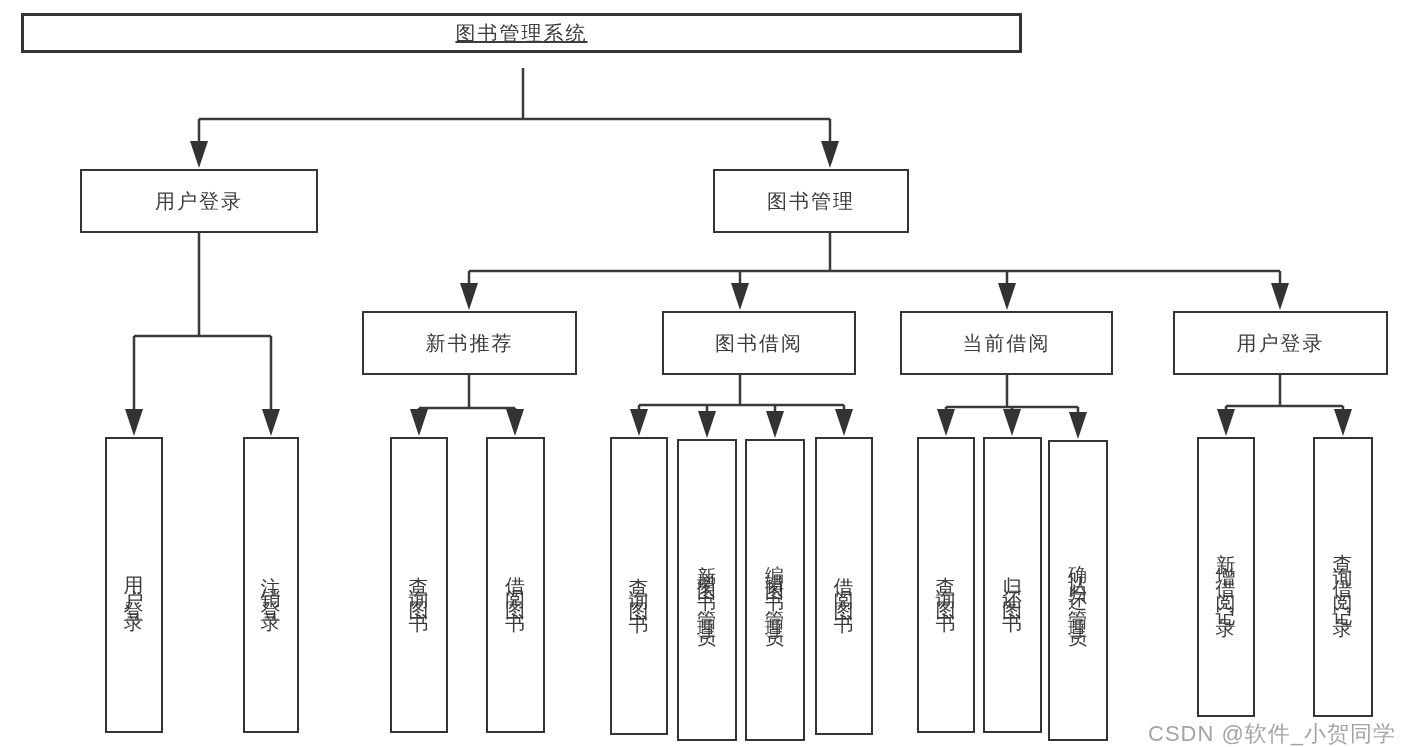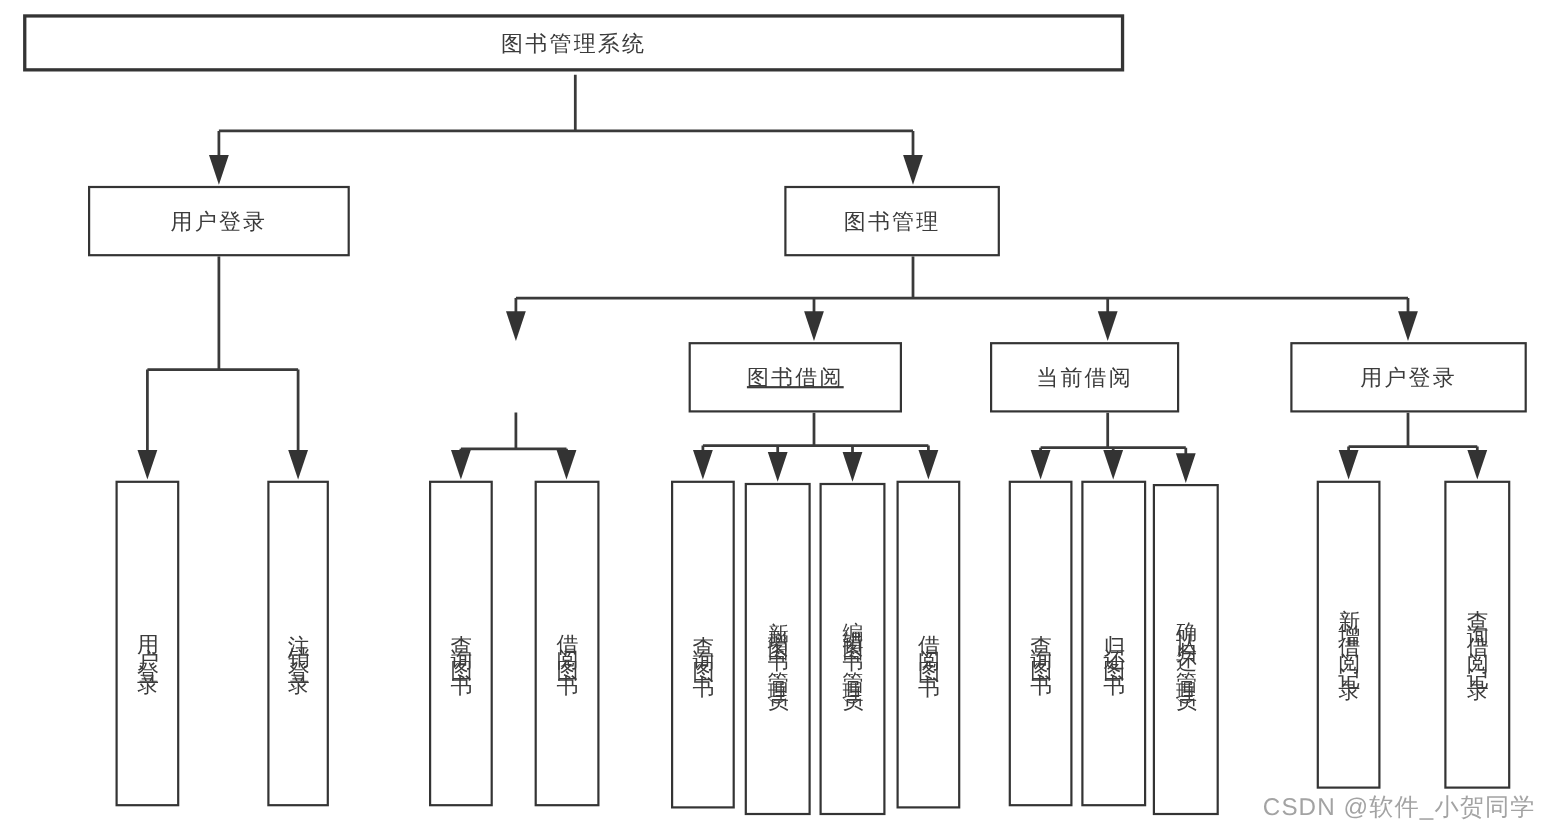--- a/index.html
+++ b/index.html
@@ -42,30 +42,30 @@
   }
   .node.v .lbl.tight {
     letter-spacing: 9px;
     font-size: 19px;
   }
   .node.v .lbl.mid {
     letter-spacing: 12px;
   }
 
   
-  #root-box      { left: 21px;   top: 13px;  width: 1001px; height: 52px; border-width: 3px; }
+  #root-box      { left: 21px;   top: 13px;  width: 1001px; height: 40px; border-width: 3px; text-decoration: underline; }
   #n-user-login  { left: 80px;   top: 169px; width: 238px;  height: 64px; }
   #n-book-mgmt   { left: 713px;  top: 169px; width: 196px;  height: 64px; }
 
   #n-login       { left: 105px;  top: 437px; width: 58px;  height: 296px; }
   #n-logout      { left: 243px;  top: 437px; width: 56px;  height: 296px; }
 
   #n-newbooks    { left: 362px;  top: 311px; width: 215px; height: 64px; }
-  #n-borrow      { left: 626px;  top: 311px; width: 194px; height: 64px; text-decoration: underline; }
-  #n-current     { left: 900px;  top: 311px; width: 172px; height: 64px; }
+  #n-borrow      { left: 662px;  top: 311px; width: 194px; height: 64px; }
+  #n-current     { left: 900px;  top: 311px; width: 213px; height: 64px; }
   #n-records     { left: 1173px; top: 311px; width: 215px; height: 64px; }
 
   #n-nb-query    { left: 390px;  top: 437px; width: 58px;  height: 296px; }
   #n-nb-borrow   { left: 486px;  top: 437px; width: 59px;  height: 296px; }
 
   #n-bw-query    { left: 610px;  top: 437px; width: 58px;  height: 298px; }
   #n-bw-add      { left: 677px;  top: 439px; width: 60px;  height: 302px; }
   #n-bw-edit     { left: 745px;  top: 439px; width: 60px;  height: 302px; }
   #n-bw-borrow   { left: 815px;  top: 437px; width: 58px;  height: 298px; }
 
@@ -150,20 +150,23 @@
     <span class="lbl">图书管理</span>
   </div>
 
   <div class="node v" id="n-login">
     <span class="lbl mid">用户登录</span>
   </div>
   <div class="node v" id="n-logout">
     <span class="lbl mid">注销登录</span>
   </div>
 
+  <div class="node" id="n-newbooks">
+    <span class="lbl">新书推荐</span>
+  </div>
   <div class="node" id="n-borrow">
     <span class="lbl">图书借阅</span>
   </div>
   <div class="node" id="n-current">
     <span class="lbl">当前借阅</span>
   </div>
   <div class="node" id="n-records">
     <span class="lbl">用户登录</span>
   </div>
 

